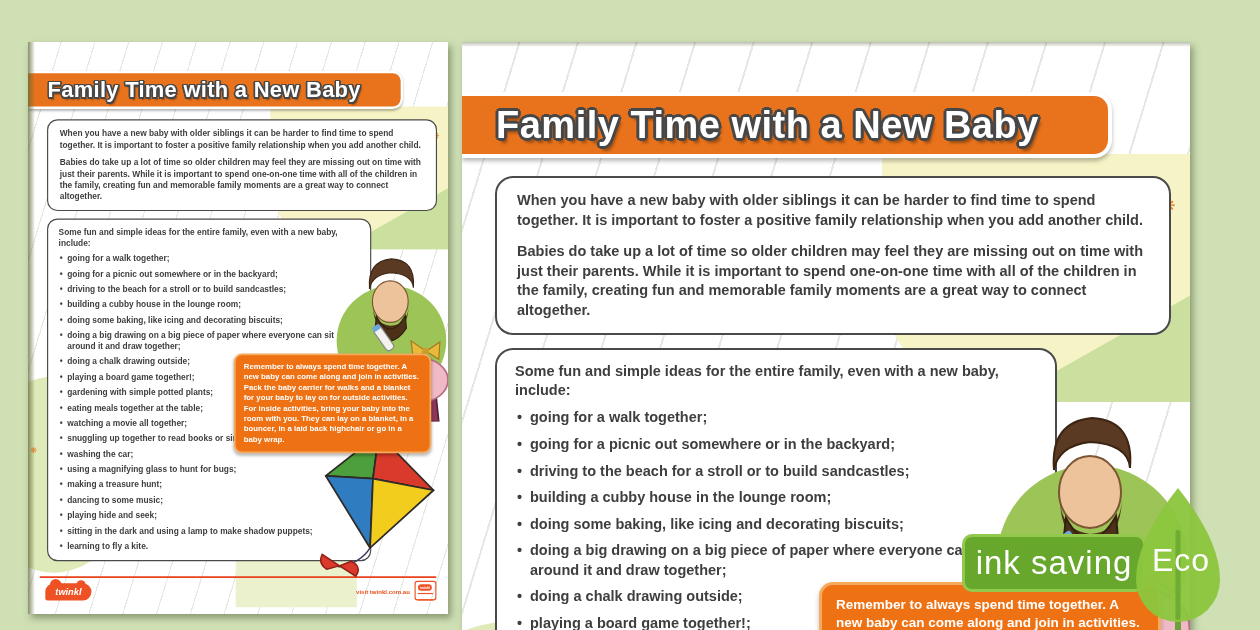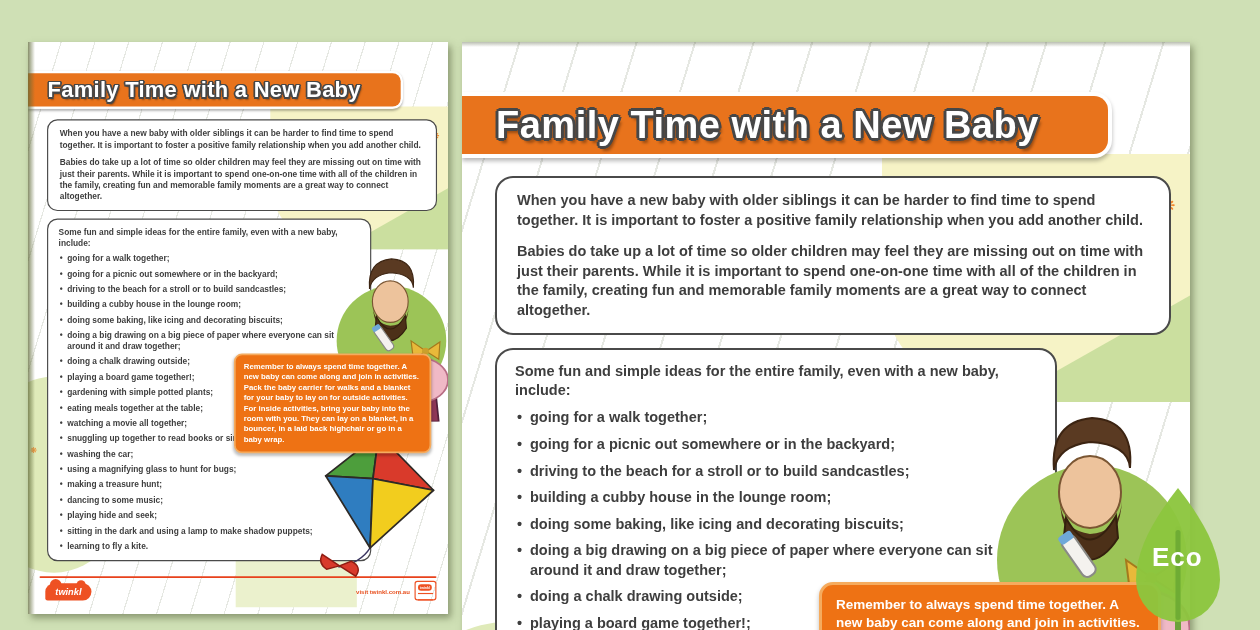--- a/index.html
+++ b/index.html
@@ -87,22 +87,22 @@
      display:flex;align-items:center;justify-content:center;}
   .badge-mini .scribble{position:absolute;left:4px;top:19px;width:26px;height:9px;
      border-top:2px solid #ee5123;border-bottom:2px solid #ee5123;}
 
   
   .ink-badge{position:absolute;left:962px;top:534px;width:184px;height:58px;
      background:#67a82c;border:3px solid #92c84b;border-radius:10px;box-sizing:border-box;
      display:flex;align-items:center;justify-content:center;color:#fff;font-size:33px;
      font-weight:400;z-index:40;letter-spacing:1px;}
   .eco-leaf{position:absolute;left:1130px;top:486px;width:96px;height:150px;z-index:41;}
-  .eco-label{position:absolute;left:1152px;top:542px;color:#fff;font-weight:700;
-     font-size:26px;z-index:42;letter-spacing:1px;}
+  .eco-label{position:absolute;left:1152px;top:542px;color:#fff;font-weight:400;
+     font-size:32px;z-index:42;letter-spacing:1px;}
 </style>
 </head>
 <body>
 
 <div class="stage">
   <div class="page page-left">
     <div class="scale-small">
   <div class="poster">
     <div class="floor"></div>
     <div class="deco-yellow"></div>
@@ -244,20 +244,23 @@
         <circle cx="181" cy="168" r="6" fill="#caa02c"></circle>
       </svg>
     </div>
 
     <div class="callout">Remember to always spend time together. A new baby can come along and join in activities. Pack the baby carrier for walks and a blanket for your baby to lay on for outside activities. For inside activities, bring your baby into the room with you. They can lay on a blanket, in a bouncer, in a laid back highchair or go in a baby wrap.</div>
 
   </div>
 </div>
   </div>
 
+  <div class="ink-badge">
+    <span>ink saving</span>
+  </div>
   <div class="eco-leaf">
     <svg viewBox="0 0 96 150" width="96" height="150">
       <rect x="45" y="40" width="6" height="110" rx="3" fill="#5f9e2d" opacity="0.9"></rect>
       <path d="M48,2 C26,30 6,62 6,94 a42,42 0 0 0 84,0 C90,62 70,30 48,2 Z" fill="#8cc63e" fill-opacity="0.96"></path>
       <rect x="45.5" y="44" width="5" height="90" rx="2.5" fill="#6aa832" opacity="0.85"></rect>
     </svg>
   </div>
   <span class="eco-label">Eco</span>
 </div>
 

